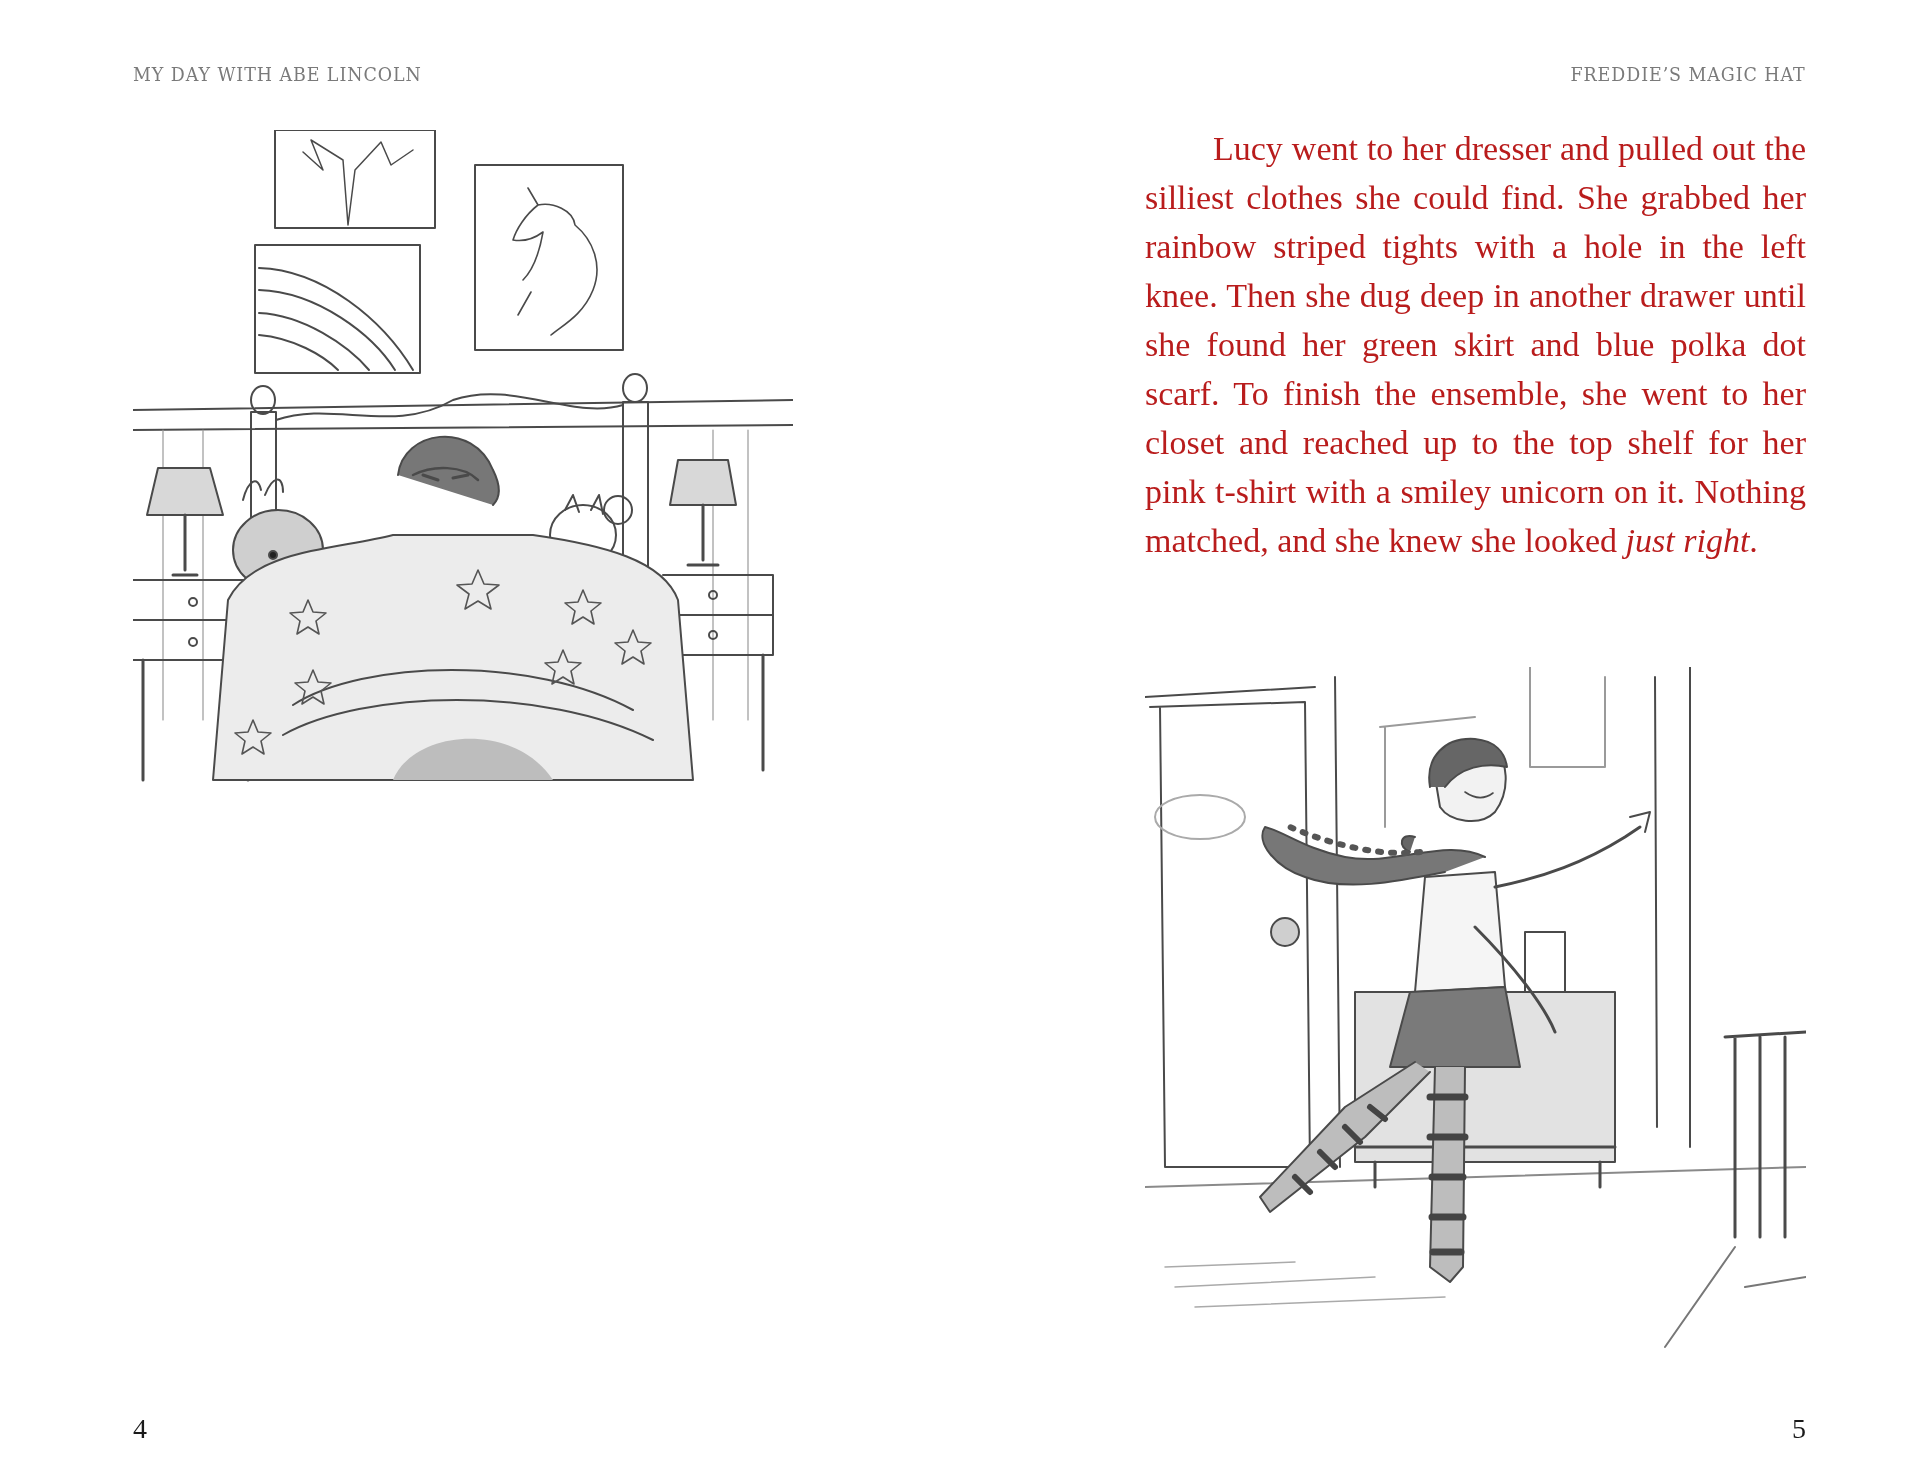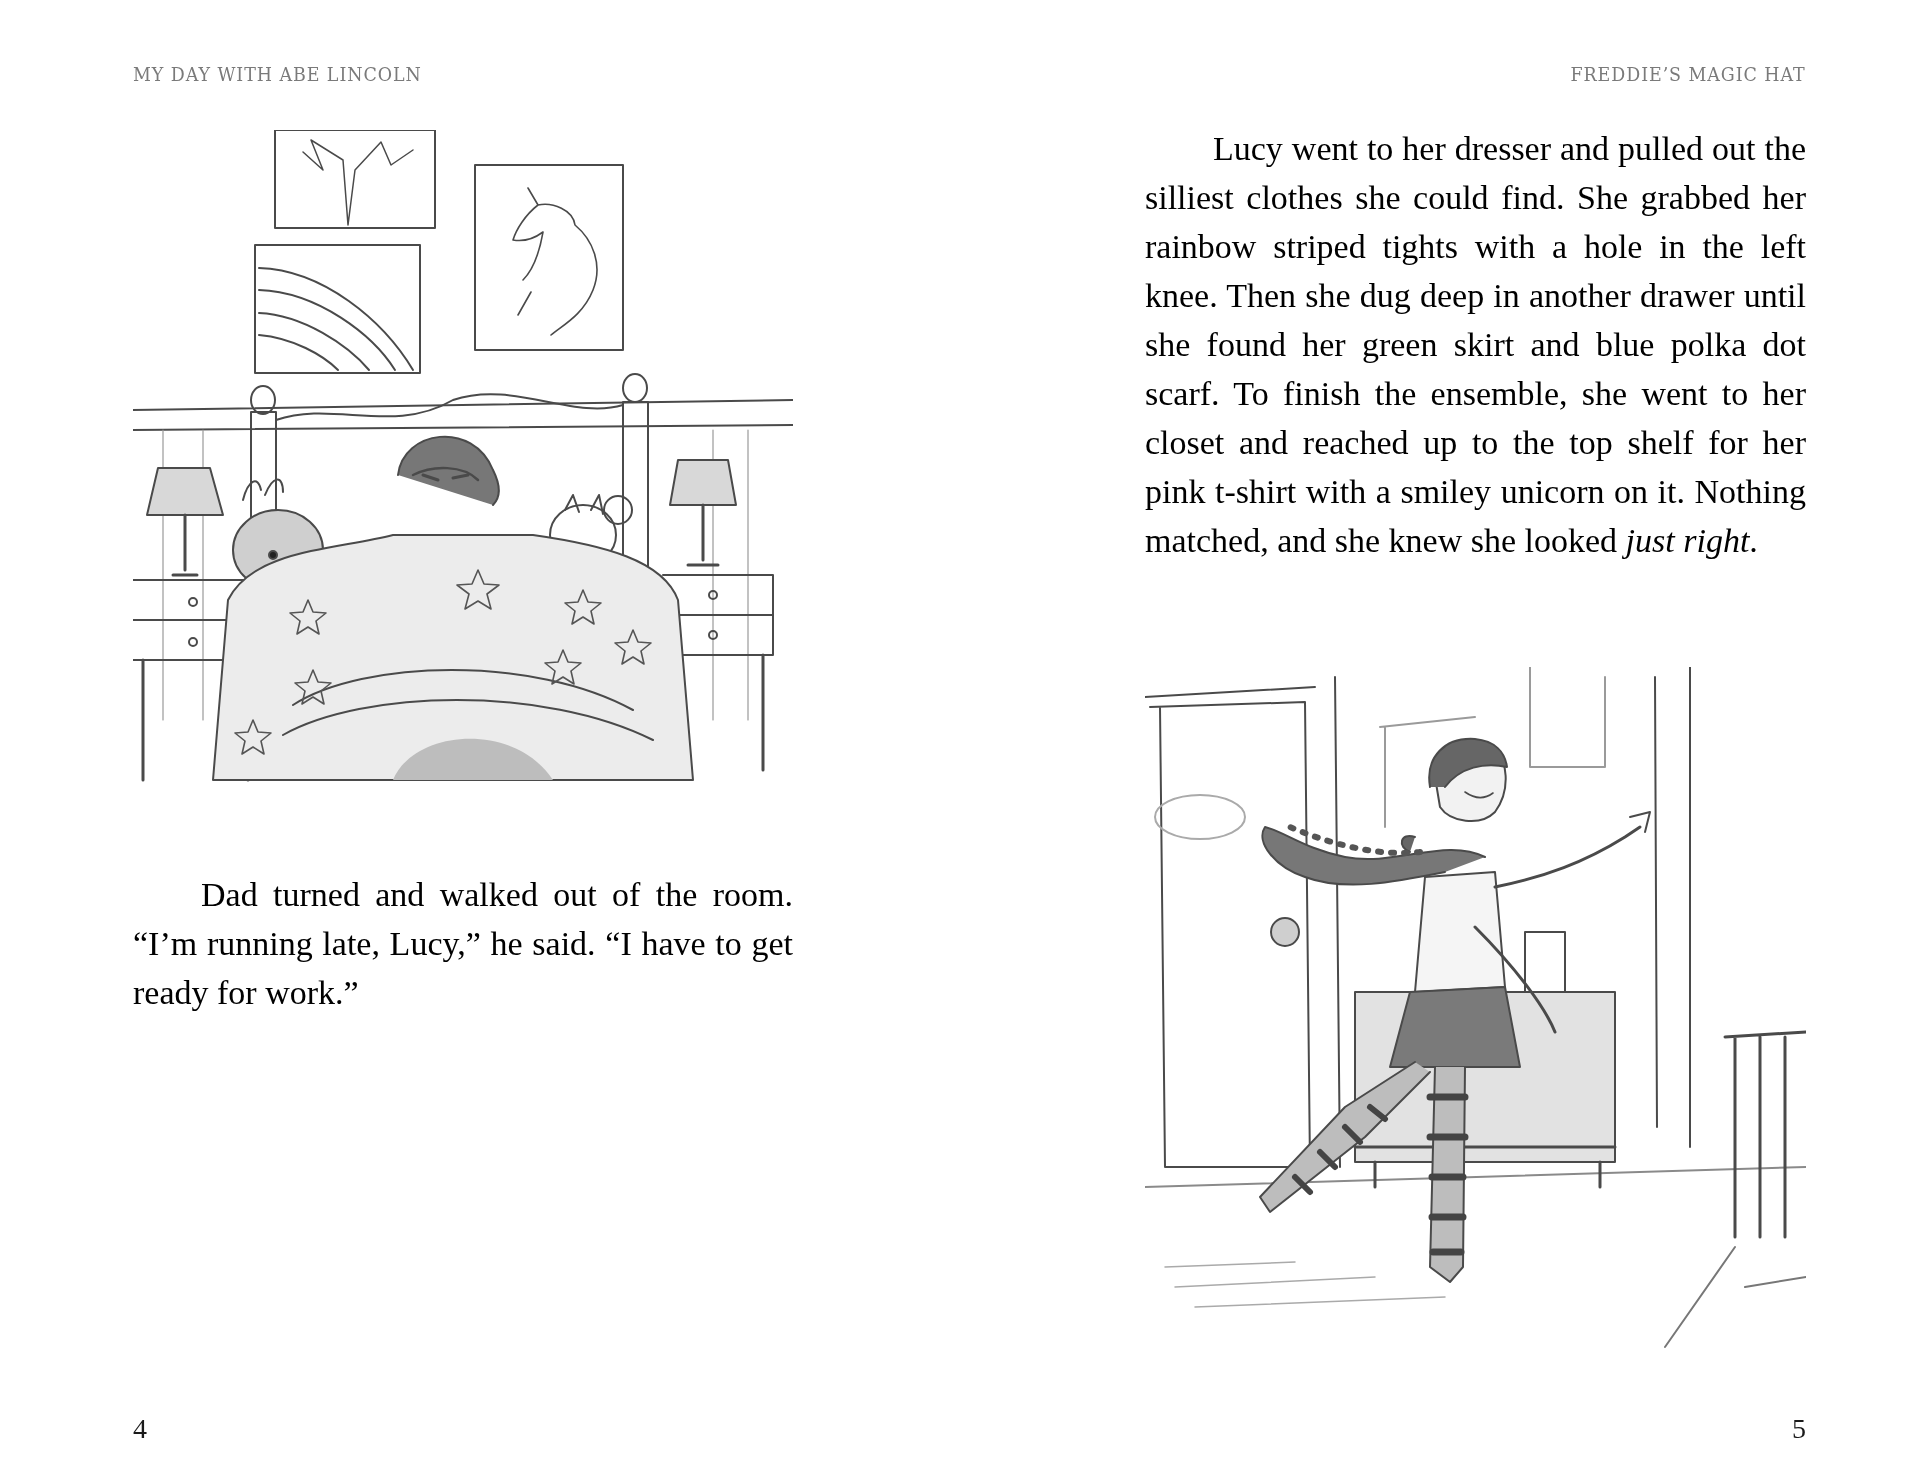--- a/index.html
+++ b/index.html
@@ -17,21 +17,21 @@
     color: #7a7a7a; text-transform: uppercase;
     transform: scaleX(0.92);
   }
   .page-left .running-head { left: 133px; transform-origin: left center; }
   .page-right .running-head { right: 114px; transform-origin: right center; }
 
   .body-text {
     position: absolute;
     font-size: 34px; line-height: 49px;
     text-align: justify;
-    color: #000000;
+    color: #b91c1c;
   }
   .body-text p { text-indent: 0; }
   .body-text p.indent { text-indent: 68px; }
   .body-text em { font-style: italic; }
 
   .page-left .body-text { left: 133px; width: 660px; top: 870px; }
   .page-right .body-text { left: 185px; width: 661px; top: 124px; }
 
   .illustration {
     position: absolute; background: #fff;
@@ -114,21 +114,20 @@
         <path d="M180 540 l5 12 13 1 -10 8 3 13 -11 -7 -11 7 3 -13 -10 -8 13 -1 z"></path>
         <path d="M450 460 l5 12 13 1 -10 8 3 13 -11 -7 -11 7 3 -13 -10 -8 13 -1 z"></path>
         <path d="M430 520 l5 12 13 1 -10 8 3 13 -11 -7 -11 7 3 -13 -10 -8 13 -1 z"></path>
         <path d="M500 500 l5 12 13 1 -10 8 3 13 -11 -7 -11 7 3 -13 -10 -8 13 -1 z"></path>
         <path d="M120 590 l5 12 13 1 -10 8 3 13 -11 -7 -11 7 3 -13 -10 -8 13 -1 z"></path>
       </g>
     </svg>
   </div>
 
   <div class="body-text">
-    <p class="indent">Dad turned and walked out of the room. “I’m running late, Lucy,” he said. “I have to get ready for work.”</p>
   </div>
 
   <div class="folio">4</div>
 </div>
 
 <div class="page page-right">
   <div class="running-head">Freddie’s Magic Hat</div>
 
   <div class="body-text">
     <p class="indent"><span>Lucy went to her dresser and pulled out the silliest clothes she could find. She grabbed her rainbow striped tights with a hole in the left knee. Then she dug deep in another drawer until she found her green skirt and blue polka dot scarf. To finish the ensemble, she went to her closet and reached up to the top shelf for her pink t-shirt with a smiley unicorn on it. Nothing matched, and she knew she looked </span><em>just right</em><span>.</span></p>

